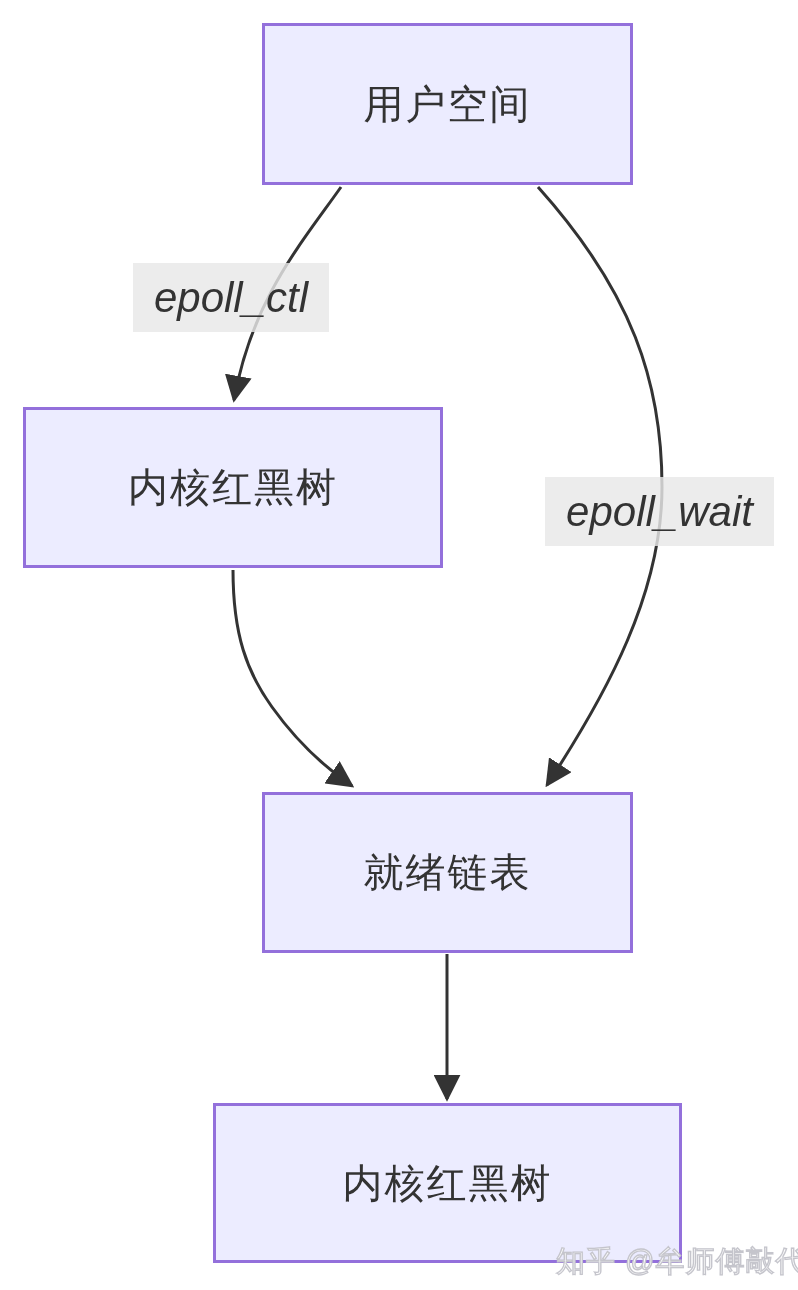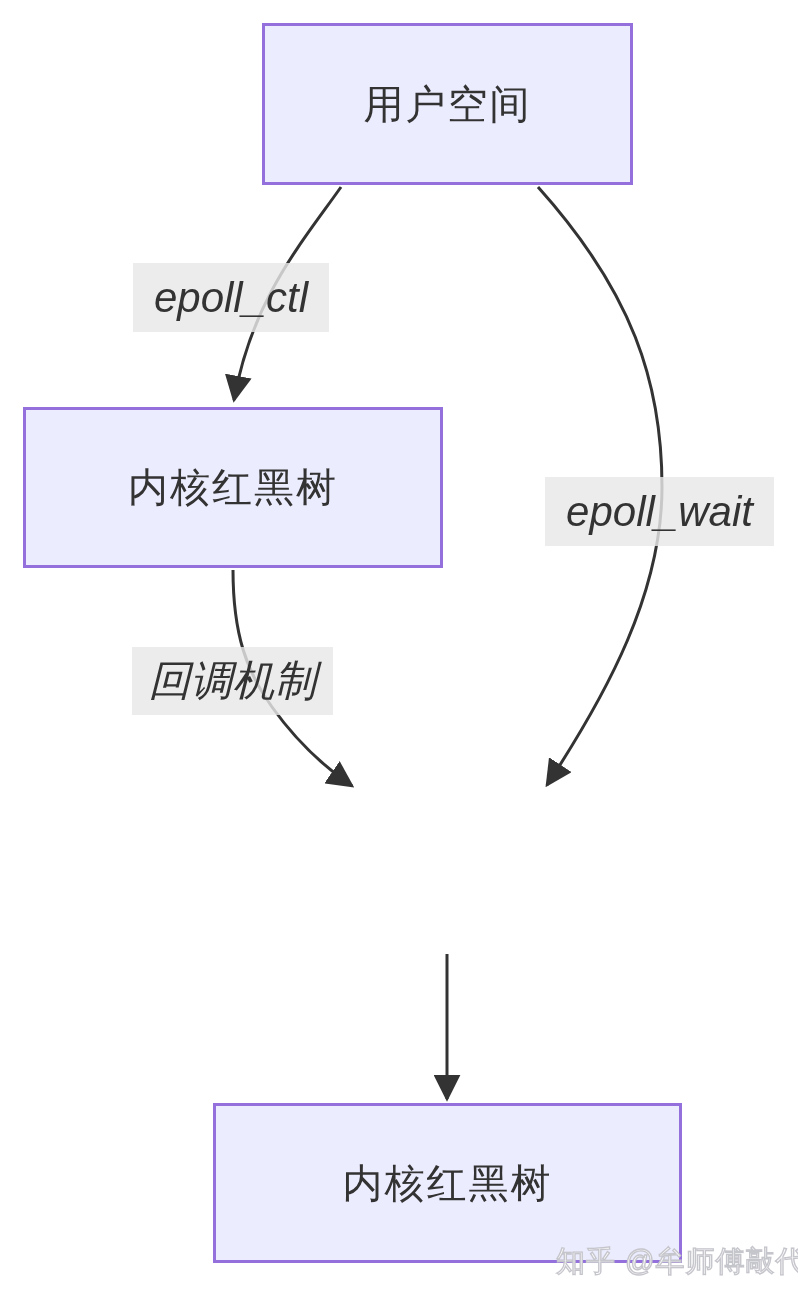--- a/index.html
+++ b/index.html
@@ -79,34 +79,34 @@
   </svg>
 
   <div class="node" style="left:262px; top:23px; width:371px; height:162px;">
     <span>用户空间</span>
   </div>
 
   <div class="node" style="left:23px; top:407px; width:420px; height:161px;">
     <span>内核红黑树</span>
   </div>
 
+  <div class="node" style="left:262px; top:792px; width:371px; height:161px;">
+    <span>就绪链表</span>
+  </div>
 
   <div class="node" style="left:213px; top:1103px; width:469px; height:160px;">
     <span>内核红黑树</span>
   </div>
 
   <div class="edge-label" style="left:133px; top:263px; width:196px; height:69px;">
     <span>epoll_ctl</span>
   </div>
 
   <div class="edge-label" style="left:545px; top:455px; width:229px; height:69px;margin-top:22px;">
     <span>epoll_wait</span>
   </div>
 
-  <div class="edge-label" style="left:132px; top:647px; width:201px; height:68px;">
-    <span>回调机制</span>
-  </div>
 
   <div class="watermark" style="left:556px; top:1242px;">
     <span>知乎 @牟师傅敲代码</span>
   </div>
 
 </div>
 
 </body></html>

